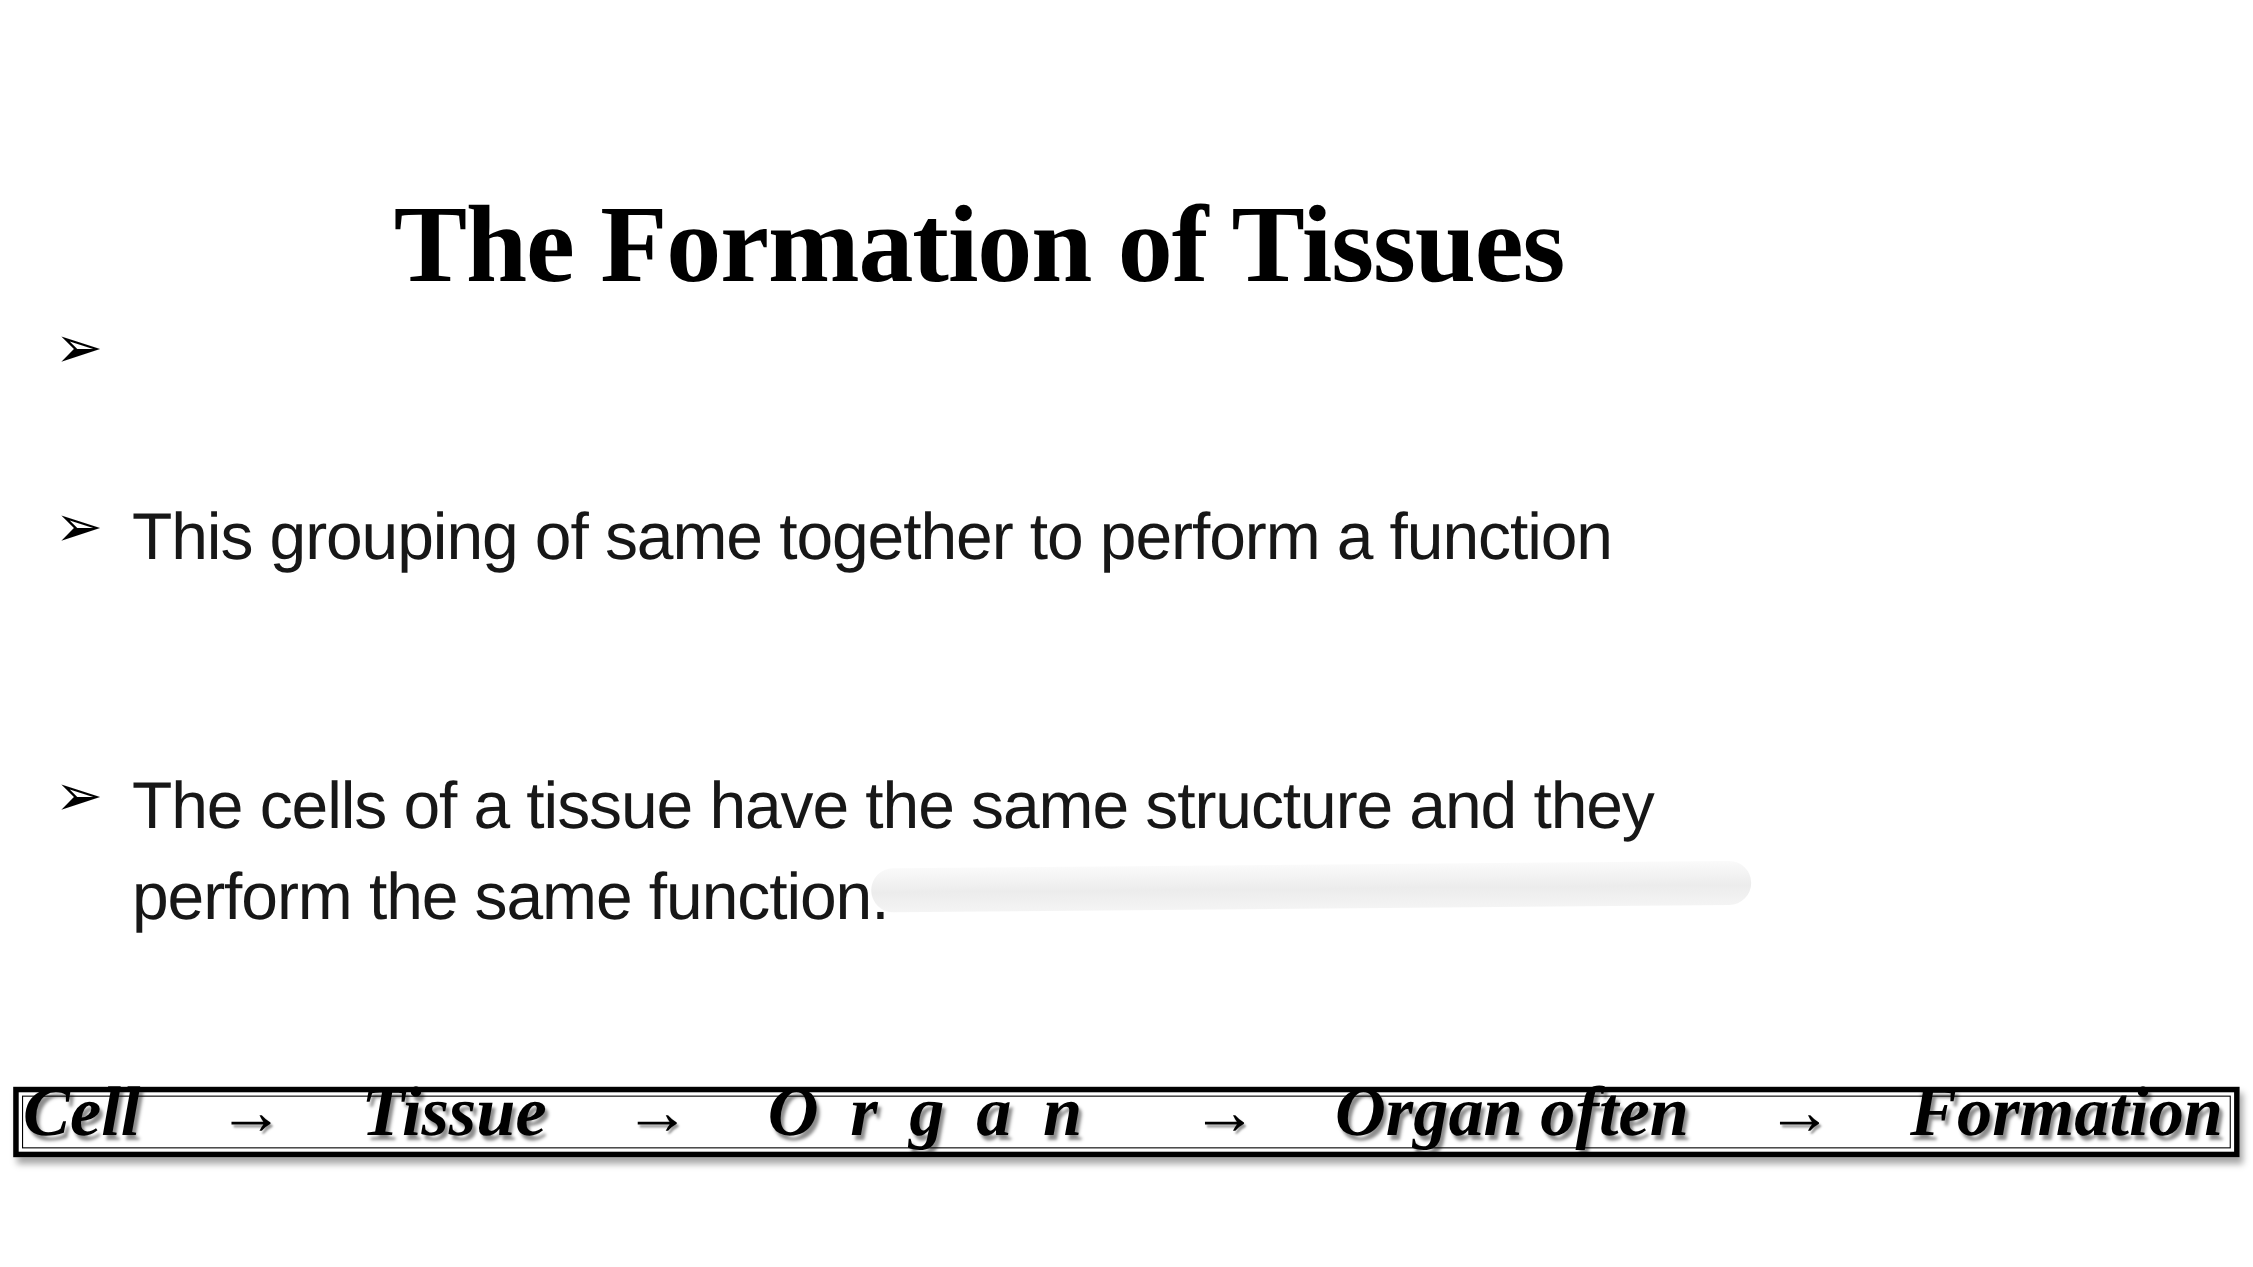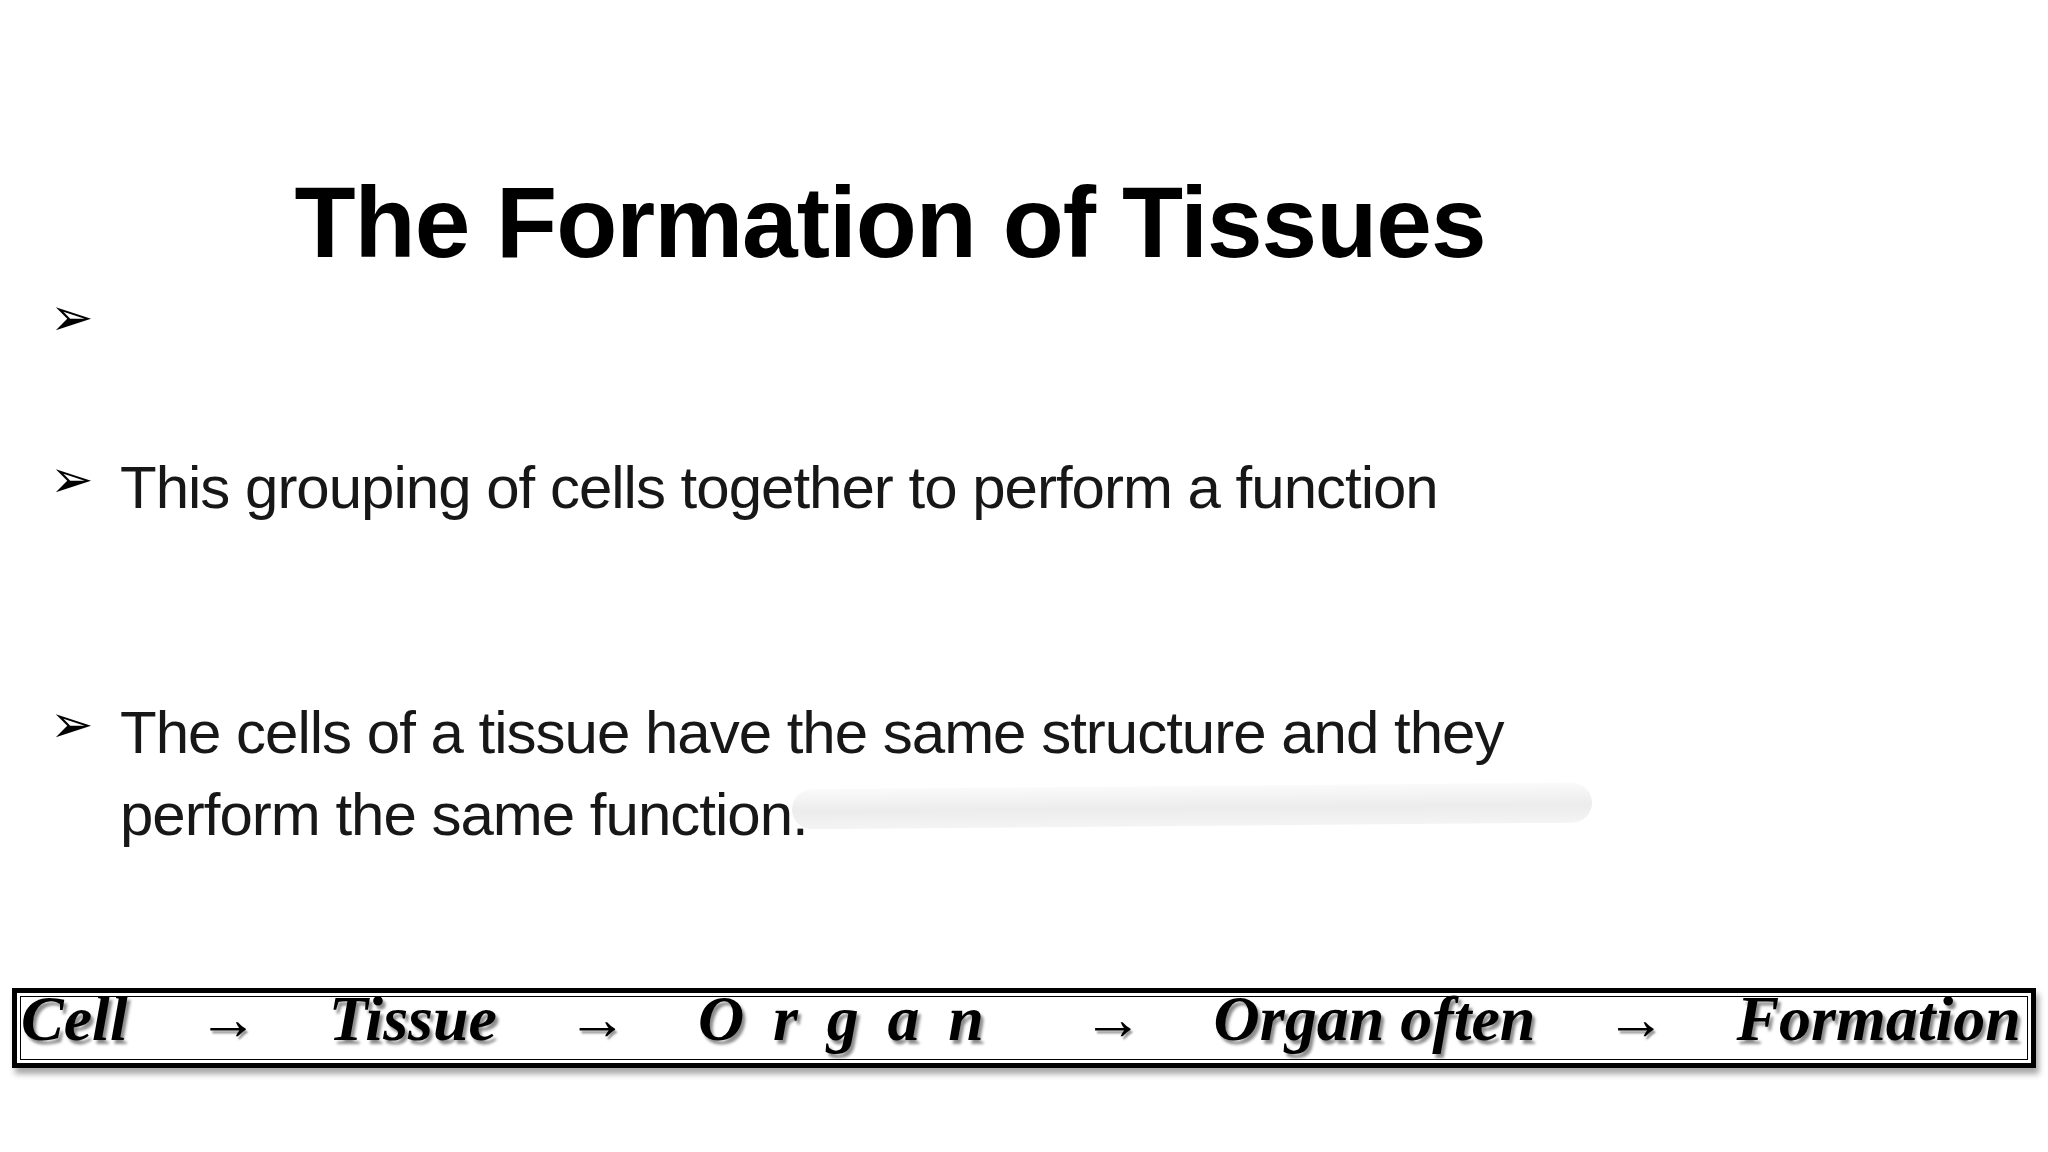--- a/index.html
+++ b/index.html
@@ -9,21 +9,21 @@
     background:#ffffff;
     overflow:hidden;
     font-family:"Liberation Sans", sans-serif;
     color:#141414;
   }
   
   .title{
     position:absolute;
     top:100px;left:0;width:1780px;
     text-align:center;
-    font-family:Liberation Sans, sans-serif;
+    font-family:Liberation Serif, serif;
     font-weight:bold;
     font-size:100px;
     line-height:1.1;
     color:#000;
     letter-spacing:-1px;
   }
   
   .bullets{position:absolute;left:0;top:0;width:2048px;height:980px;}
   .bullet{
     position:absolute;
@@ -52,21 +52,21 @@
     left:792px;top:786px;
     width:800px;height:40px;
     border-radius:22px;
     background:linear-gradient(180deg,#fafafa 0%,#ececec 55%,#f4f4f4 100%);
     transform:rotate(-0.5deg);
   }
   
   .flow-bar{
     position:absolute;
     left:12px;right:12px;top:988px;
-    height:80px;
+    height:64px;
     border:5px solid #000;
     background:#fff;
     box-sizing:border-box;
     box-shadow:3px 6px 6px rgba(0,0,0,0.35);
     display:flex;
     align-items:center;
     justify-content:space-between;
     padding:0 10px 18px 4px;
     font-family:"Liberation Serif", serif;
     font-style:italic;
@@ -99,21 +99,21 @@
   <h1 class="title">The Formation of Tissues</h1>
 
   <div class="bullets">
 
     <div class="bullet b1">
       <span class="marker">➢</span>
     </div>
 
     <div class="bullet b2">
       <span class="marker">➢</span>
-      <span>This grouping of cells together to perform a function</span><br>
+      <span>This grouping of same together to perform a function</span><br>
     </div>
 
     <div class="bullet b3">
       <span class="marker">➢</span>
       <span>The cells of a tissue have the same structure and they</span><br>
       <span>perform the same function.</span>
     </div>
 
   </div>
 

